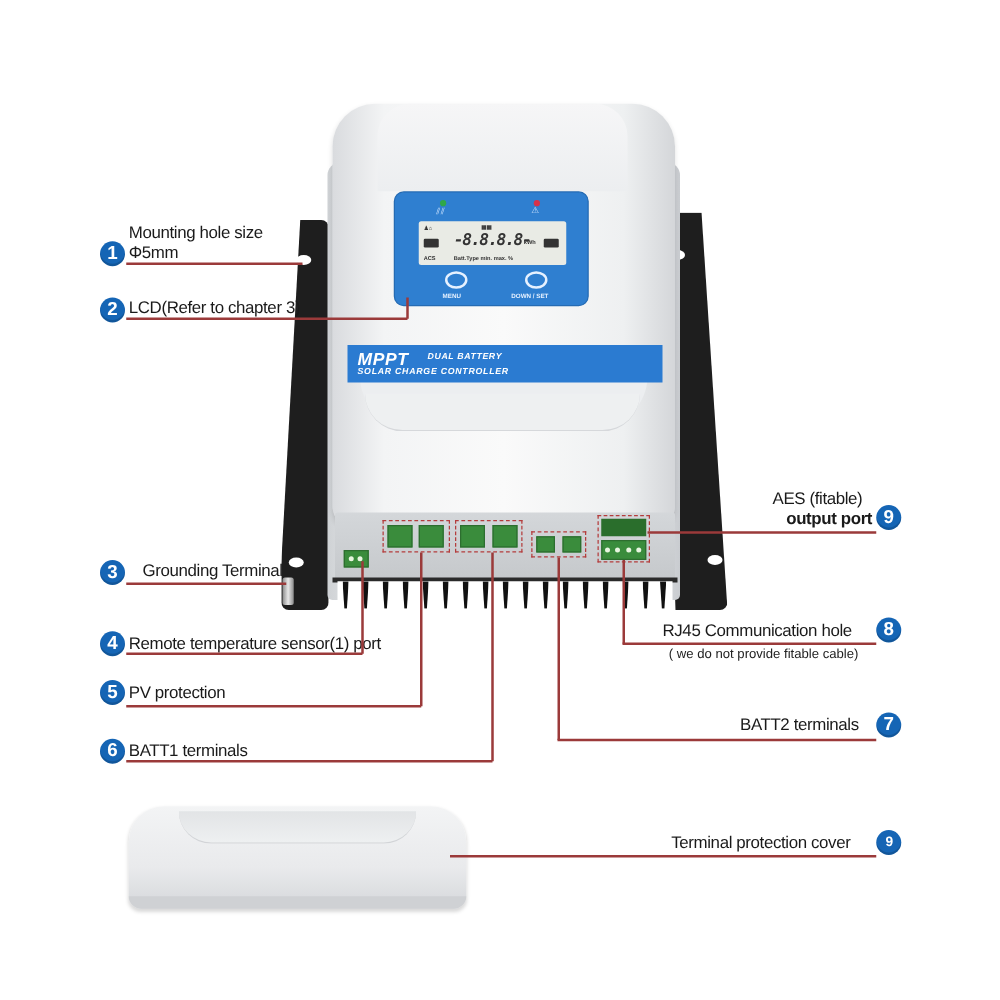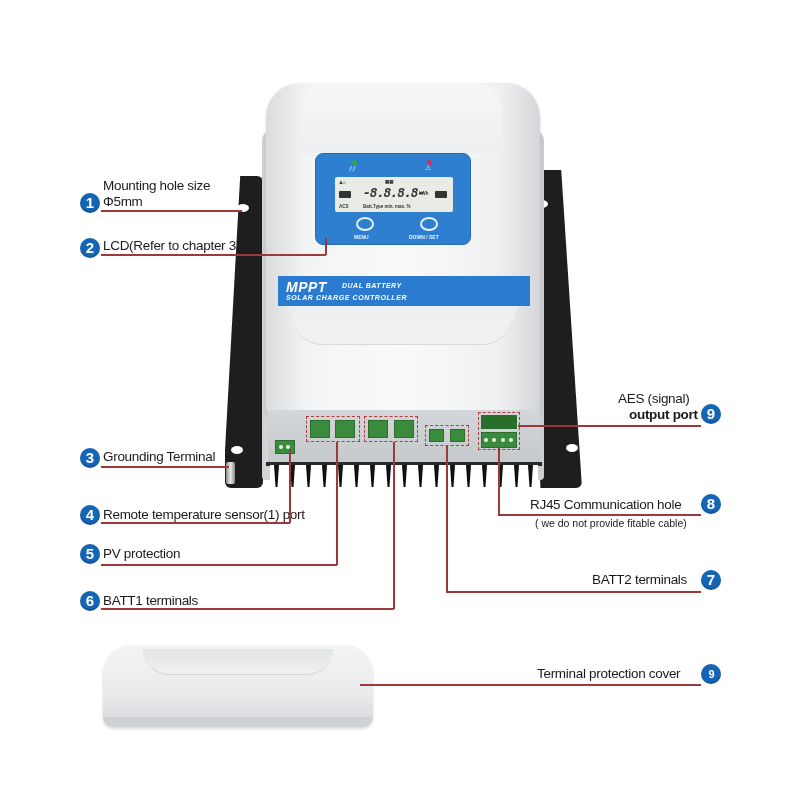--- a/index.html
+++ b/index.html
@@ -180,21 +180,21 @@
 <div class="label" style="left:103px; top:178px;">Mounting hole size</div>
 <div class="label" style="left:103px; top:194px;">Φ5mm</div>
 <div class="hline" style="left:101px; top:210px; width:141px;"></div>
 
 <div class="badge" style="left:80px; top:238px;">2</div>
 <div class="label" style="left:103px; top:238px;">LCD(Refer to chapter 3)</div>
 <div class="hline" style="left:101px; top:254px; width:225px;"></div>
 <div class="vline" style="left:325px; top:238px; height:17px;"></div>
 
 <div class="badge" style="left:80px; top:448px;">3</div>
-<div class="label" style="left:103px; top:449px;">Grounding Terminal</div>
+<div class="label" style="left:114px; top:449px;">Grounding Terminal</div>
 <div class="hline" style="left:101px; top:466px; width:128px;"></div>
 
 <div class="badge" style="left:80px; top:505px;">4</div>
 <div class="label" style="left:103px; top:507px;">Remote temperature sensor(1) port</div>
 <div class="hline" style="left:101px; top:522px; width:189px;"></div>
 <div class="vline" style="left:289px; top:449px; height:74px;"></div>
 
 <div class="badge" style="left:80px; top:544px;">5</div>
 <div class="label" style="left:103px; top:546px;">PV protection</div>
 <div class="hline" style="left:101px; top:564px; width:236px;"></div>
@@ -210,21 +210,21 @@
 <div class="hline" style="left:446px; top:591px; width:255px;"></div>
 <div class="vline" style="left:446px; top:446px; height:146px;"></div>
 
 <div class="badge" style="left:701px; top:494px;">8</div>
 <div class="label" style="left:530px; top:497px;">RJ45 Communication hole</div>
 <div class="hline" style="left:498px; top:514px; width:203px;"></div>
 <div class="vline" style="left:498px; top:448px; height:67px;"></div>
 <div class="note" style="left:535px; top:517px;">( we do not provide fitable cable)</div>
 
 <div class="badge" style="left:701px; top:404px;">9</div>
-<div class="label" style="left:618px; top:391px;">AES (signal)</div>
+<div class="label" style="left:618px; top:391px;">AES (fitable)</div>
 <div class="label" style="left:629px; top:407px;font-weight:bold;">output port</div>
 <div class="hline" style="left:518px; top:425px; width:183px;"></div>
 
 <div class="cover">
   <div class="cover-recess"></div>
   <div class="cover-edge"></div>
 </div>
 
 <div class="badge small-text" style="left:701px; top:664px;">9</div>
 <div class="label" style="left:537px; top:666px;">Terminal protection cover</div>

